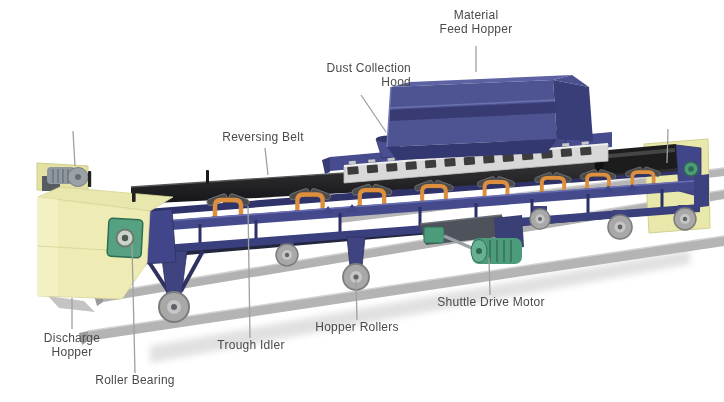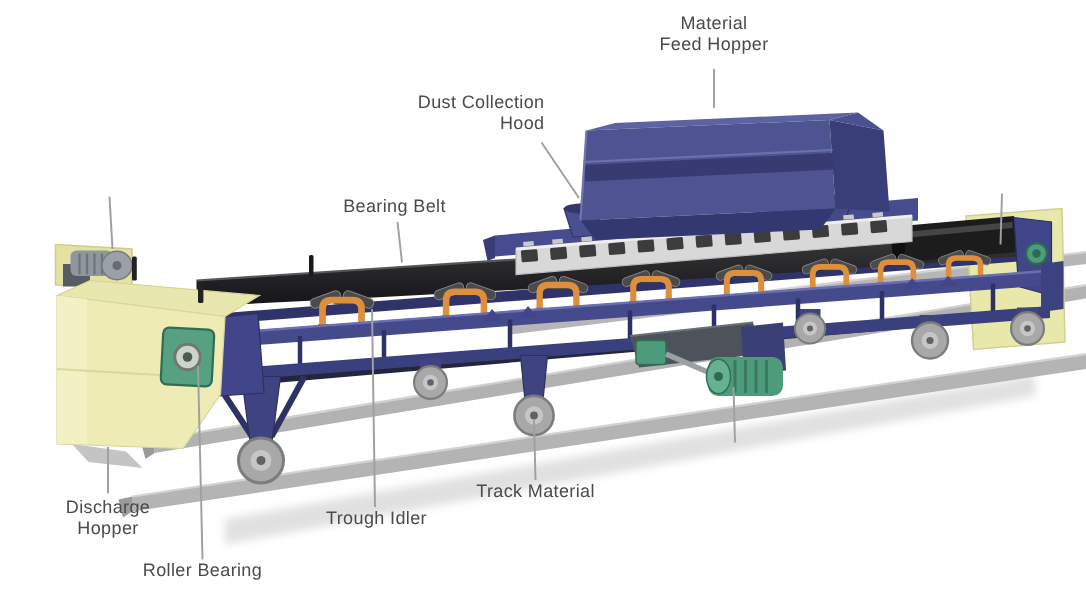--- a/index.html
+++ b/index.html
@@ -1,21 +1,21 @@
 <!DOCTYPE html>
 <html><head>
 <meta charset="utf-8">
 <style>
   html,body{margin:0;padding:0;background:#fff;}
   #stage{position:relative;width:724px;height:402px;background:#ffffff;overflow:hidden;
          font-family:"Liberation Sans",sans-serif;}
   #scene{position:absolute;left:0;top:0;}
   .lbl{position:absolute;font:12px/1.14 "Liberation Sans",sans-serif;color:#4a4a4a;
        letter-spacing:.25px;white-space:pre-line;text-align:center;transform:translateX(-50%);}
-  .lbl.right{text-align:right;transform:translateX(-100%);}
+  .lbl.right{text-align:right;transform:translateX(-100%);margin-left:48px;}
 </style>
 </head>
 <body>
 
 <div id="stage">
 
 <svg id="scene" width="724" height="402" viewBox="0 0 724 402">
   <defs>
     <linearGradient id="beltGrad" x1="0" y1="0" x2="0" y2="1">
       <stop offset="0" stop-color="#3d3d3d"></stop>
@@ -212,20 +212,21 @@
     <line x1="250" y1="338" x2="248" y2="206"></line>
     <line x1="357" y1="320" x2="356" y2="280"></line>
     <line x1="490" y1="295" x2="489" y2="258"></line>
   </g>
 </svg>
 
 <div class="lbl" style="left:476px;top:9px">Material
 Feed Hopper</div>
 <div class="lbl right" style="left:363px;top:62px">Dust Collection
 Hood</div>
-<div class="lbl" style="left:263px;top:131px">Bearing Belt</div>
+<div class="lbl" style="left:263px;top:131px">Reversing Belt</div>
 <div class="lbl" style="left:72px;top:332px">Discharge
 Hopper</div>
 <div class="lbl" style="left:135px;top:374px">Roller Bearing</div>
 <div class="lbl" style="left:251px;top:339px">Trough Idler</div>
-<div class="lbl" style="left:357px;top:321px">Track Material</div>
+<div class="lbl" style="left:357px;top:321px">Hopper Rollers</div>
+<div class="lbl" style="left:491px;top:296px">Shuttle Drive Motor</div>
 
 </div>
 
 </body></html>

